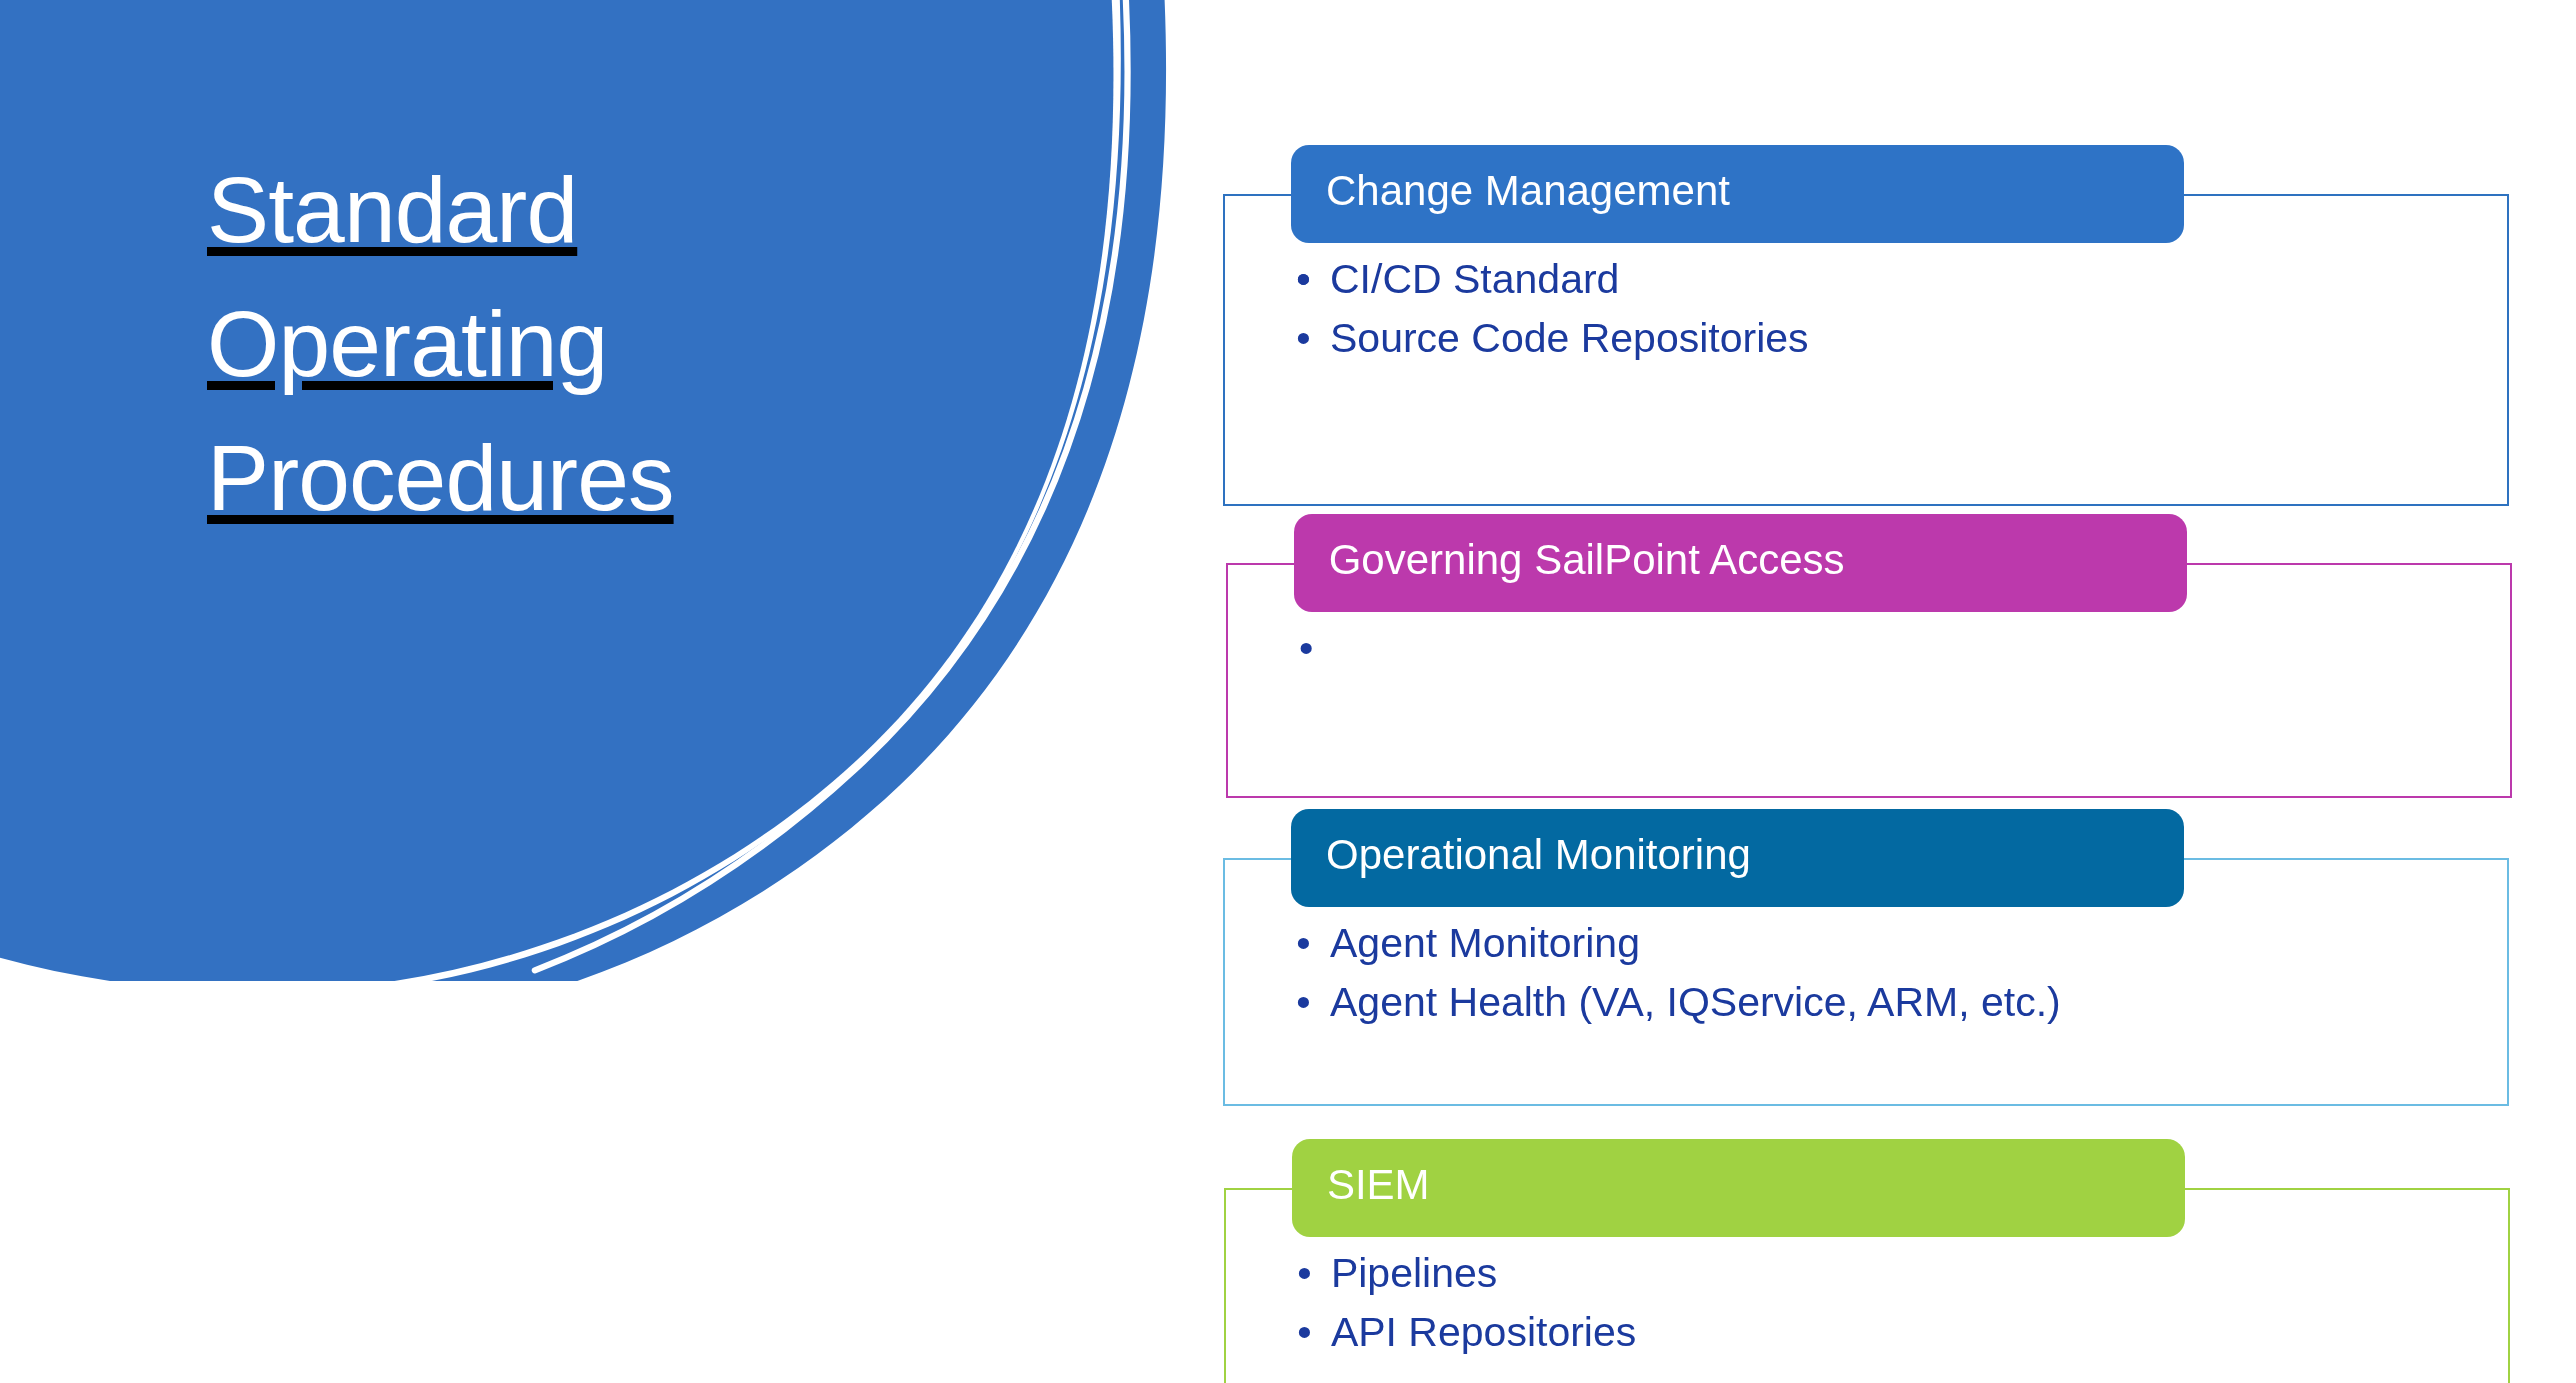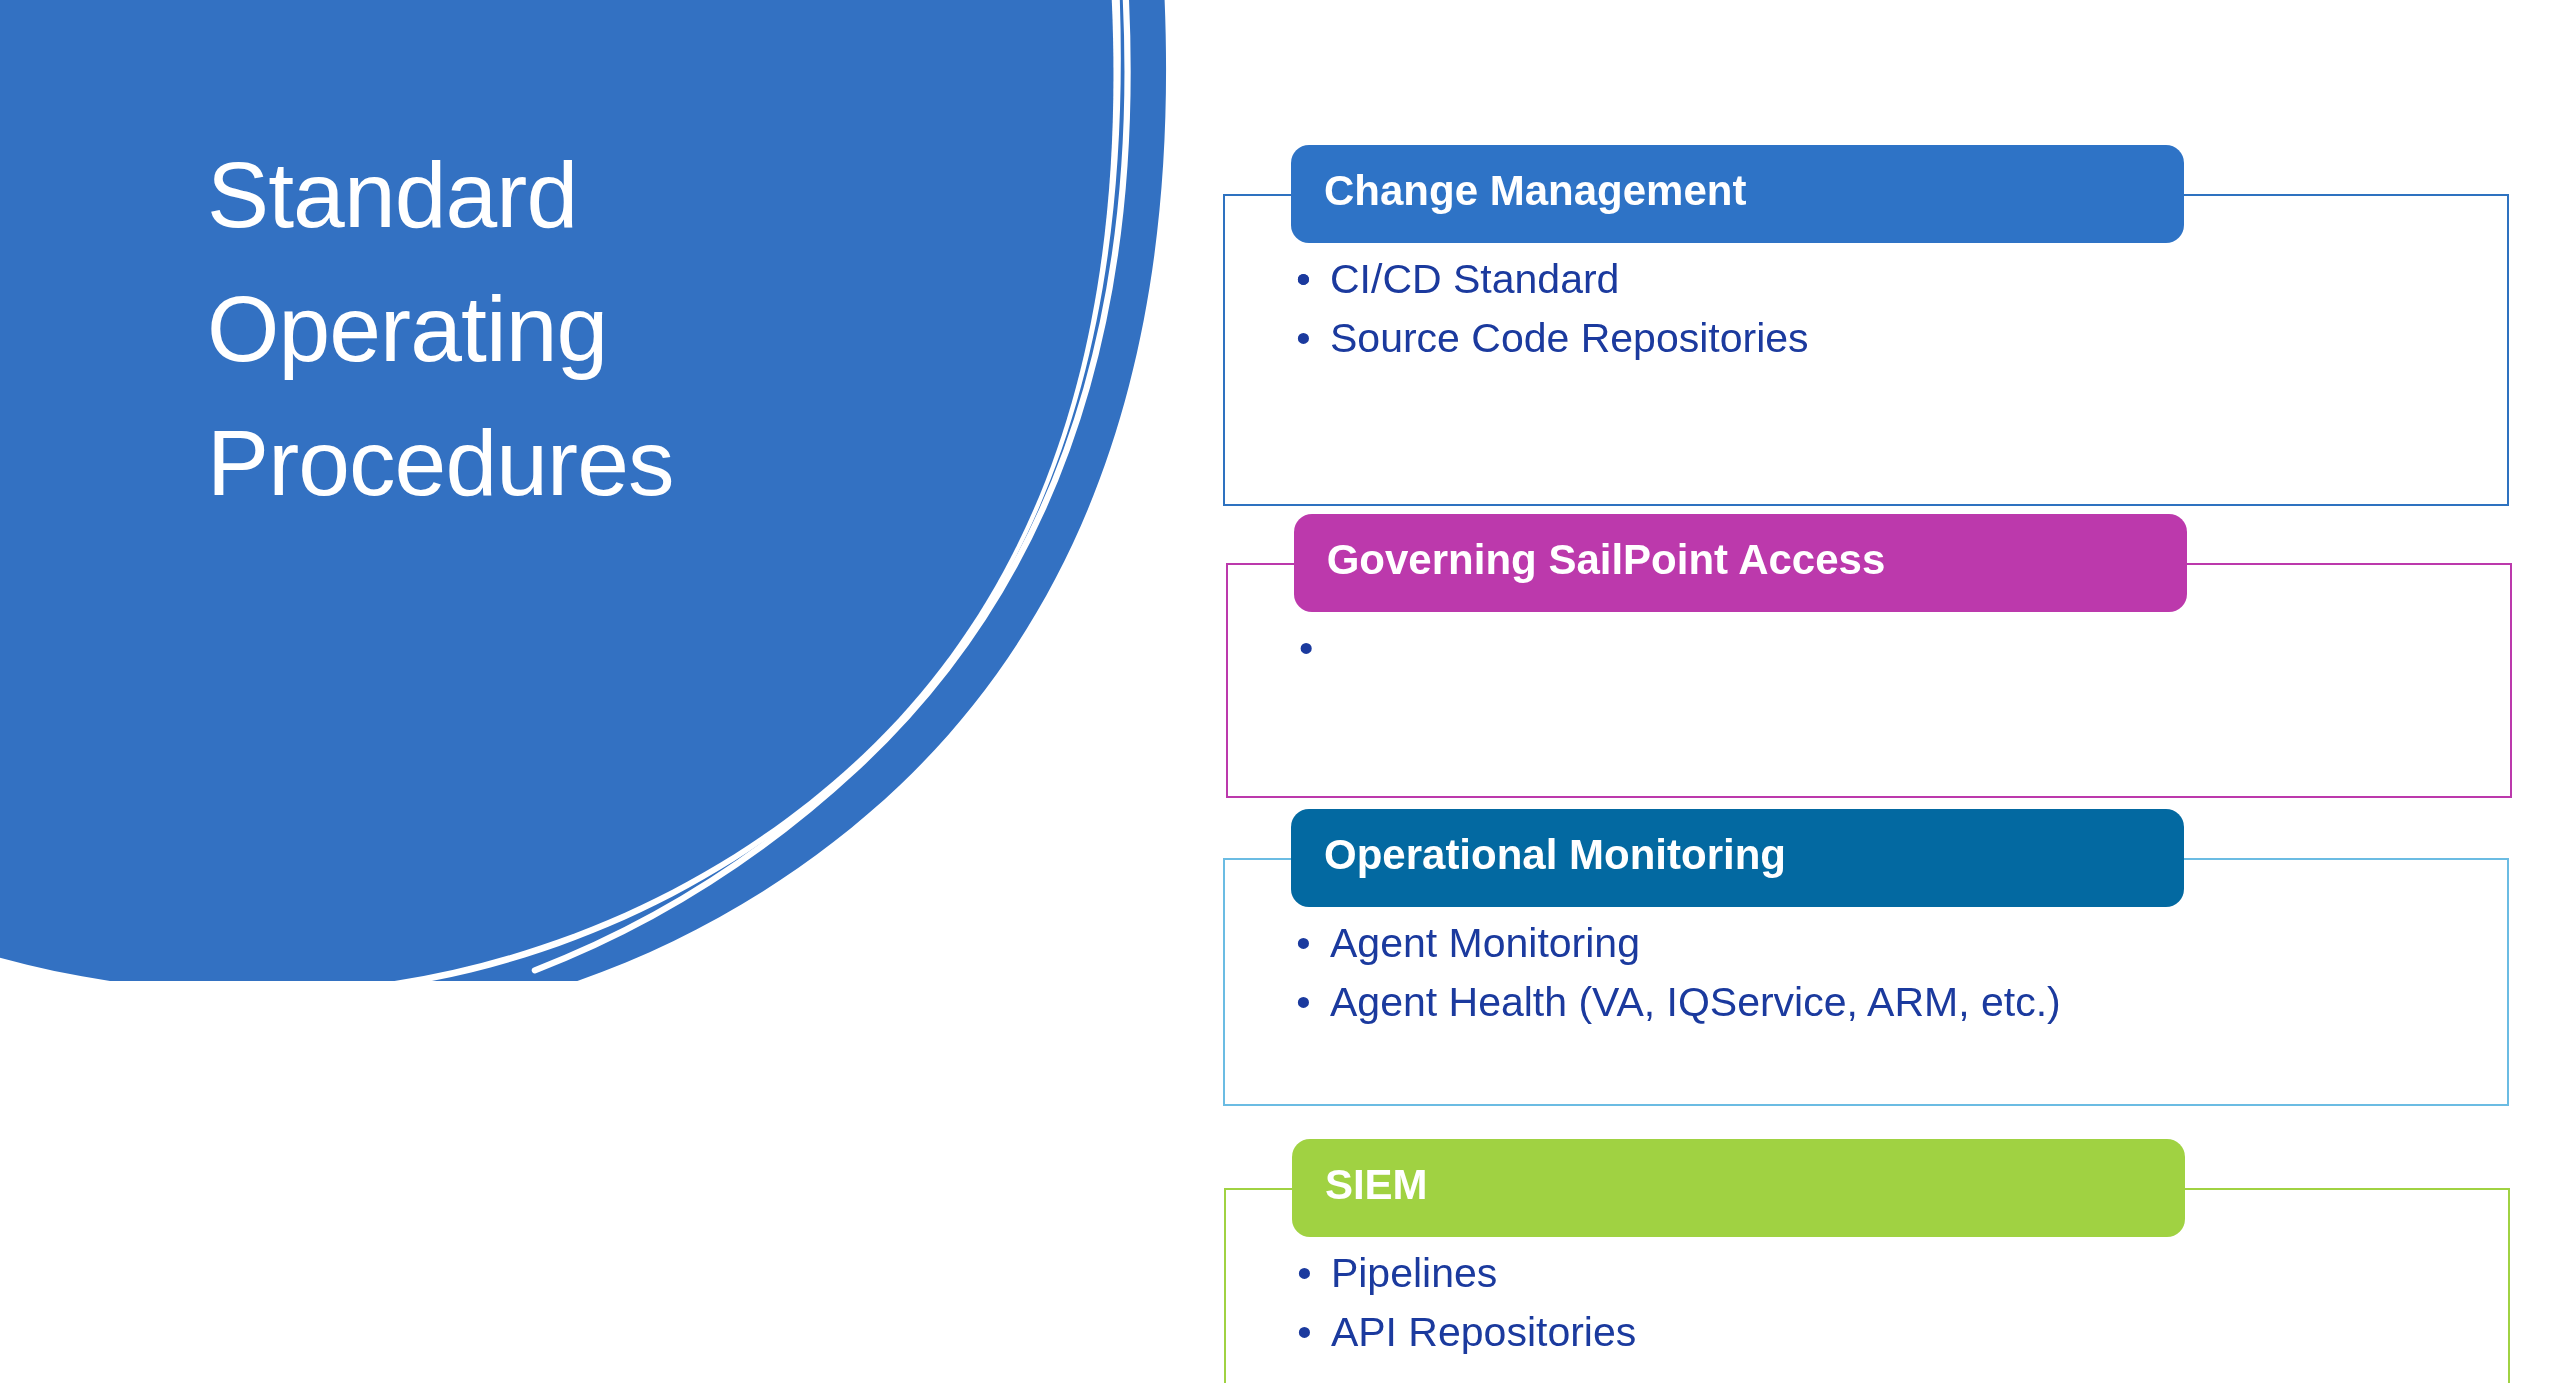--- a/index.html
+++ b/index.html
@@ -28,23 +28,24 @@
     top: 0;
     width: 1248px;
     height: 981px;
     pointer-events: none;
   }
 
   
   #title-block {
     position: absolute;
     left: 207px;
-    top: 129px;
+    top: 144px;
     width: 802px;
     z-index: 5;
+    text-decoration: underline;
   }
   #slide-title {
     margin: 0;
     color: #ffffff;
     font-family: "Liberation Sans", sans-serif;
     font-weight: 400;
     font-size: 93px;
     line-height: 1.44;
     letter-spacing: -0.9px;
     white-space: pre-line;
@@ -87,28 +88,27 @@
     box-sizing: border-box;
     display: flex;
     align-items: center;
     z-index: 2;
   }
 
   .card-header-label {
     display: block;
     color: #ffffff;
     font-family: "Liberation Sans", sans-serif;
-    font-weight: 700;
+    font-weight: 400;
     font-size: 42px;
     line-height: 1;
-    padding-left: 9px;
+    padding-left: 35px;
     padding-bottom: 5.3px;
     letter-spacing: 0px;
     white-space: nowrap;
-    margin-left: 24px;
   }
 
   .card-body {
     position: absolute;
     left: 68px;
     top: 105px;
     right: 18px;
     z-index: 1;
   }
 

